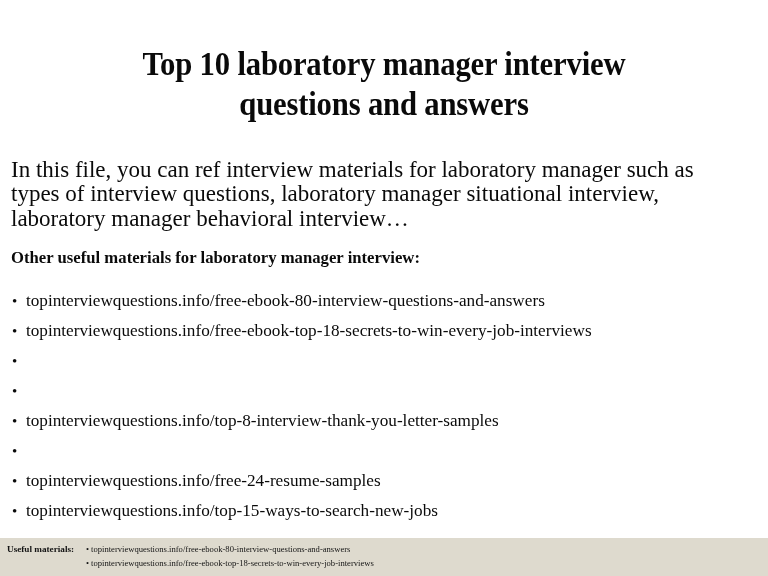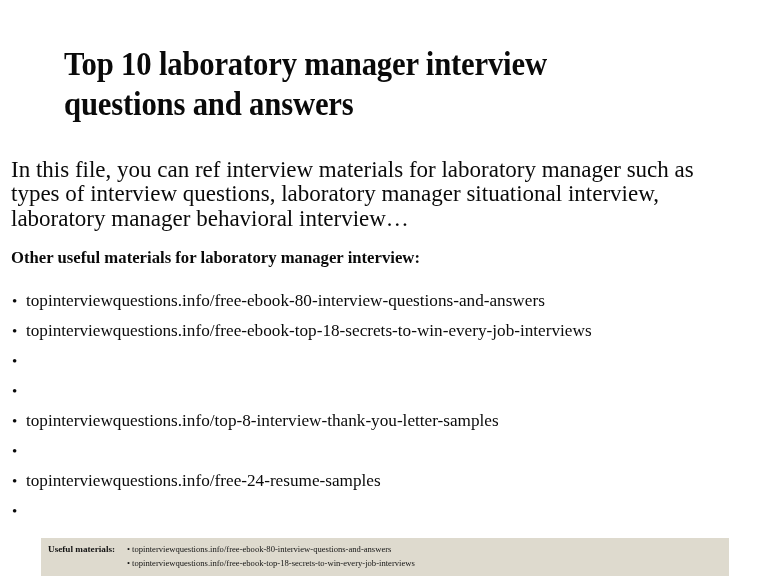--- a/index.html
+++ b/index.html
@@ -24,20 +24,21 @@
     height: 576px;
     background: #ffffff;
   }
 
   
   .title-block {
     position: absolute;
     left: 40px;
     top: 44px;
     width: 688px;
+    text-align: center;
   }
   .title-line {
     font-family: "Liberation Serif", "DejaVu Serif", serif;
     font-weight: bold;
     font-size: 33px;
     line-height: 40px;
     letter-spacing: -0.2px;
     transform: scaleX(0.93);
     transform-origin: center center;
     white-space: nowrap;
@@ -96,24 +97,23 @@
     top: 0;
     line-height: 30px;
     font-size: 15px;
   }
 
   
   .footer {
     position: absolute;
     left: 0;
     top: 538px;
-    width: 688px;
+    width: 768px;
     height: 38px;
     background: #dedace;
-    margin-left: 41px;
   }
   .footer-label {
     position: absolute;
     left: 7px;
     top: 5px;
     font-weight: bold;
     font-size: 9.2px;
     line-height: 12px;
     white-space: nowrap;
     color: #141414;
@@ -172,20 +172,21 @@
     </li>
     <li class="bullet-item">
       <span class="dot">•</span>
     </li>
     <li class="bullet-item">
       <span class="dot">•</span>
       <span>topinterviewquestions.info/free-24-resume-samples</span>
     </li>
     <li class="bullet-item">
       <span class="dot">•</span>
+      <span>topinterviewquestions.info/top-15-ways-to-search-new-jobs</span>
     </li>
   </ul>
 
   <div class="footer">
     <div class="footer-label">Useful materials:</div>
     <div class="footer-line footer-line-1">
       <span class="dot">•</span><span>topinterviewquestions.info/free-ebook-80-interview-questions-and-answers</span>
     </div>
     <div class="footer-line footer-line-2">
       <span class="dot">•</span><span>topinterviewquestions.info/free-ebook-top-18-secrets-to-win-every-job-interviews</span>

